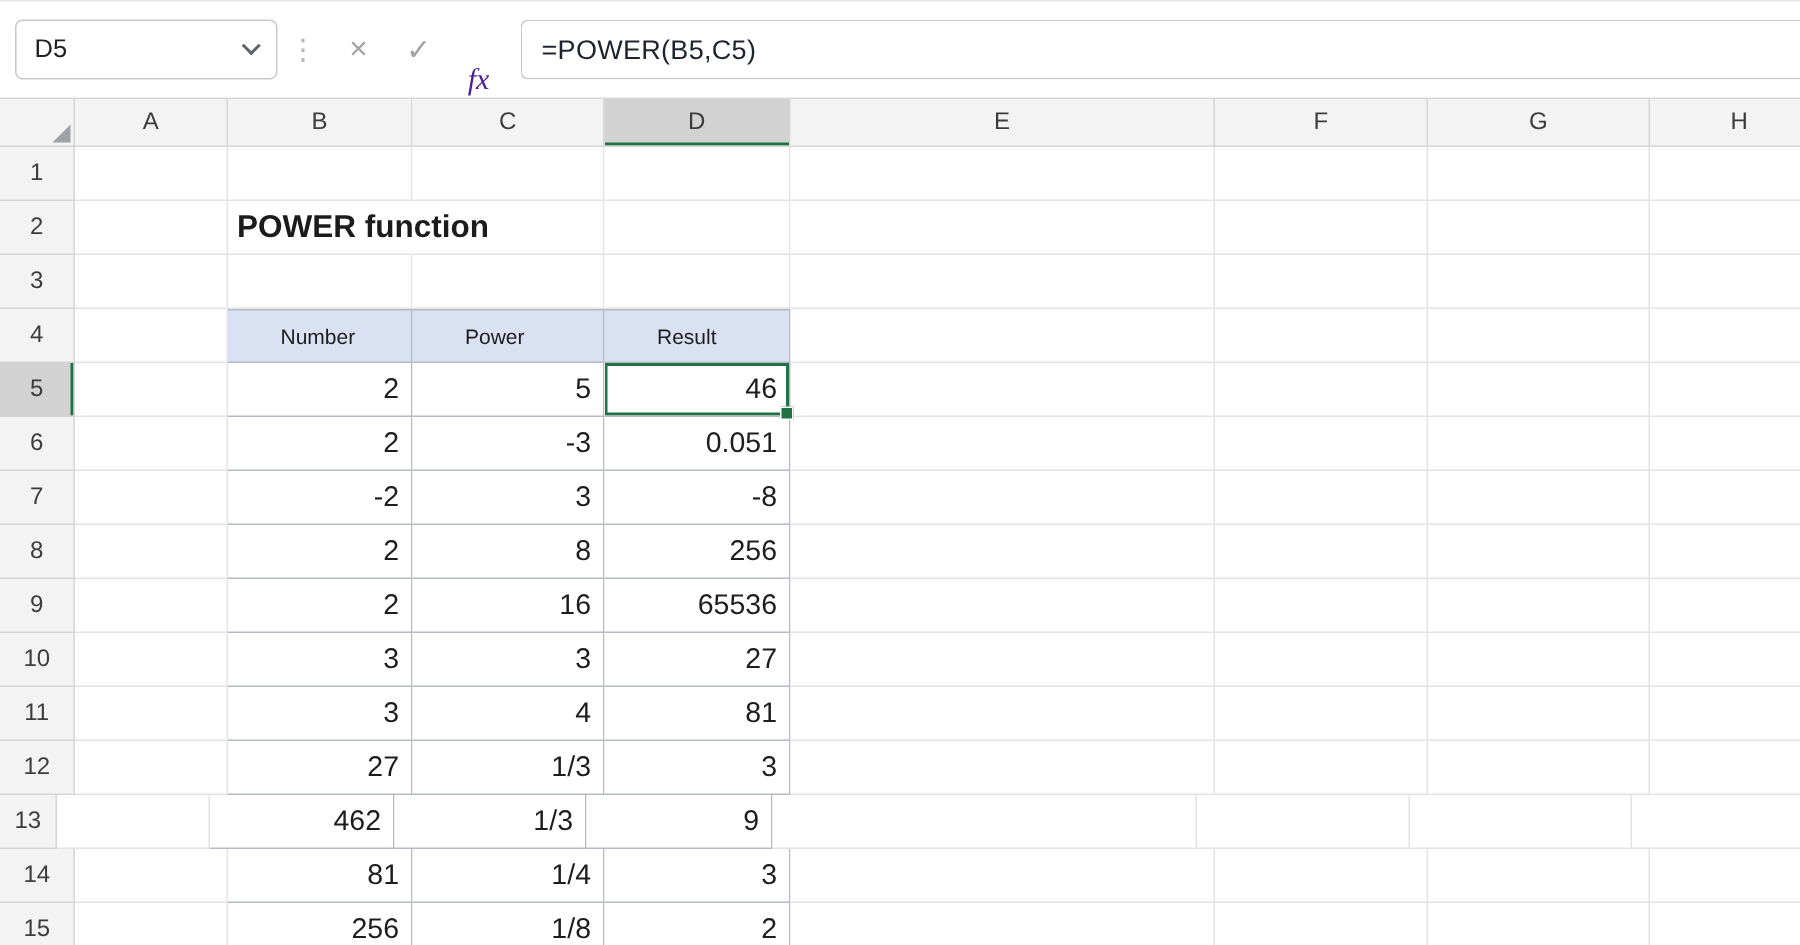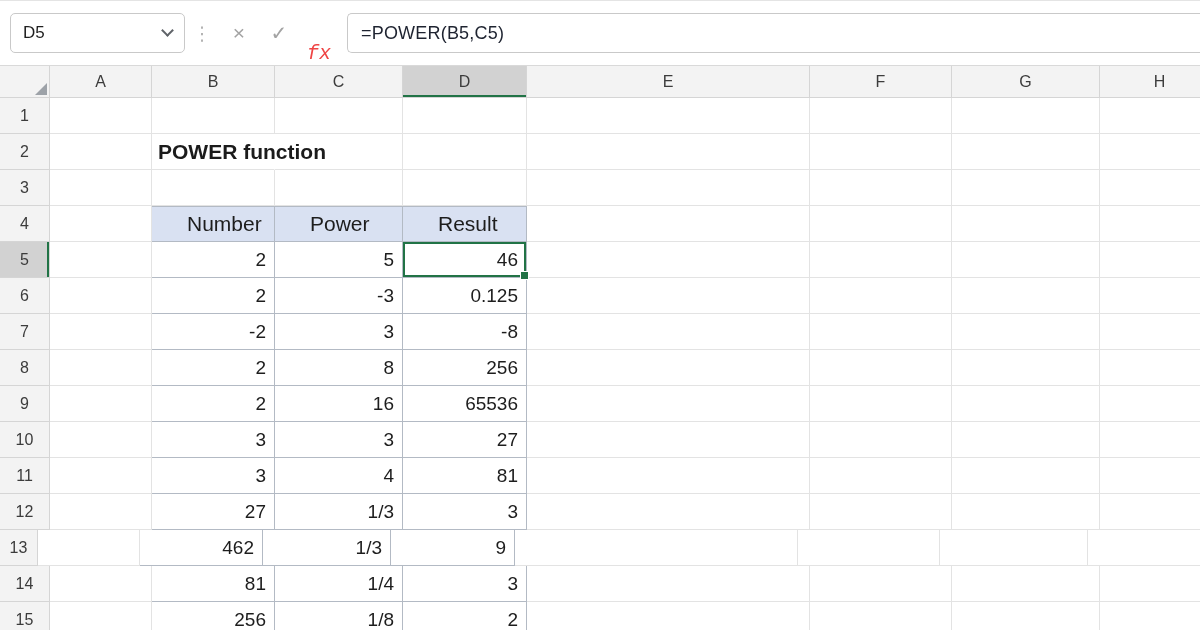--- a/index.html
+++ b/index.html
@@ -19,22 +19,22 @@
   }
   .nb-chev{
     width:9px; height:9px; margin-left:auto; margin-top:-5px;
     border-right:2px solid #5f6368; border-bottom:2px solid #5f6368;
     transform:rotate(45deg);
   }
   .fb-dots{ width:34px; text-align:center; color:#b3b3b3; font-size:19px; }
   .fb-icon{ width:40px; text-align:center; font-size:21px; color:#a3a3a3; }
   .fb-icon.enter{ font-size:20px; }
   .fb-icon.fx{
-    font-family:Liberation Mono, monospace; font-style:italic;
-    color:#ef4444; font-size:20px;margin-top:40px;
+    font-family:Liberation Serif, serif; font-style:italic;
+    color:#4c1d95; font-size:20px;margin-top:40px;
   }
   .formula-box{
     flex:1 1 auto; height:40px; margin-left:8px;
     border:1px solid #c9c9c9; border-right:none; border-radius:5px 0 0 5px;
     display:flex; align-items:center; padding-left:13px;
     font-size:18px; color:#1e2330; letter-spacing:.2px;
   }
 
   
   .grid{ position:relative; height:564px; overflow:hidden; }
@@ -61,21 +61,21 @@
     background:#fff; color:#1d1d1d; font-size:19px;
     border-right:1px solid #e3e3e3; border-bottom:1px solid #e3e3e3;
     display:flex; align-items:center; justify-content:flex-start;
     padding-left:6px; flex:0 0 auto; position:relative; white-space:nowrap;
   }
   .cell.num{ justify-content:flex-end; padding-right:8px; padding-left:0; }
   .cell.tcell{
     border-right:1px solid #b3bac4; border-bottom:1px solid #b3bac4;
   }
   .cell.t-top{ border-top:1px solid #b3bac4; }
-  .cell.thead-cell{ background:var(--thead-fill,#d9e1f2); font-size:21px;padding-left:35px; }
+  .cell.thead-cell{ background:var(--thead-fill,#d9e1f2); font-size:14px;padding-left:35px; }
   .cell.title-cell{
     font-weight:700; font-size:21px; color:#1b1b1b;
     border-right-color:transparent; overflow:visible; z-index:1;
   }
   .cell.sel{
     box-shadow:inset 0 0 0 2px var(--accent,#217346); z-index:2;
   }
   .cell.sel::after{
     content:""; position:absolute; right:-3px; bottom:-3px;
     width:7px; height:7px; background:var(--accent,#217346);
@@ -166,21 +166,21 @@
       <div class="cell" style="width: 283px; height: 36px;"></div>
       <div class="cell" style="width: 142px; height: 36px;"></div>
       <div class="cell" style="width: 148px; height: 36px;"></div>
       <div class="cell" style="width: 120px; height: 36px;"></div>
     </div>
     <div class="grid-row">
       <div class="hcell" style="width: 50px; height: 36px;">6</div>
       <div class="cell" style="width: 102px; height: 36px;"></div>
       <div class="cell tcell num" style="width: 123px; height: 36px;">2</div>
       <div class="cell tcell num" style="width: 128px; height: 36px;">-3</div>
-      <div class="cell tcell num" style="width: 124px; height: 36px;">0.125</div>
+      <div class="cell tcell num" style="width: 124px; height: 36px;">0.051</div>
       <div class="cell" style="width: 283px; height: 36px;"></div>
       <div class="cell" style="width: 142px; height: 36px;"></div>
       <div class="cell" style="width: 148px; height: 36px;"></div>
       <div class="cell" style="width: 120px; height: 36px;"></div>
     </div>
     <div class="grid-row">
       <div class="hcell" style="width: 50px; height: 36px;">7</div>
       <div class="cell" style="width: 102px; height: 36px;"></div>
       <div class="cell tcell num" style="width: 123px; height: 36px;">-2</div>
       <div class="cell tcell num" style="width: 128px; height: 36px;">3</div>

